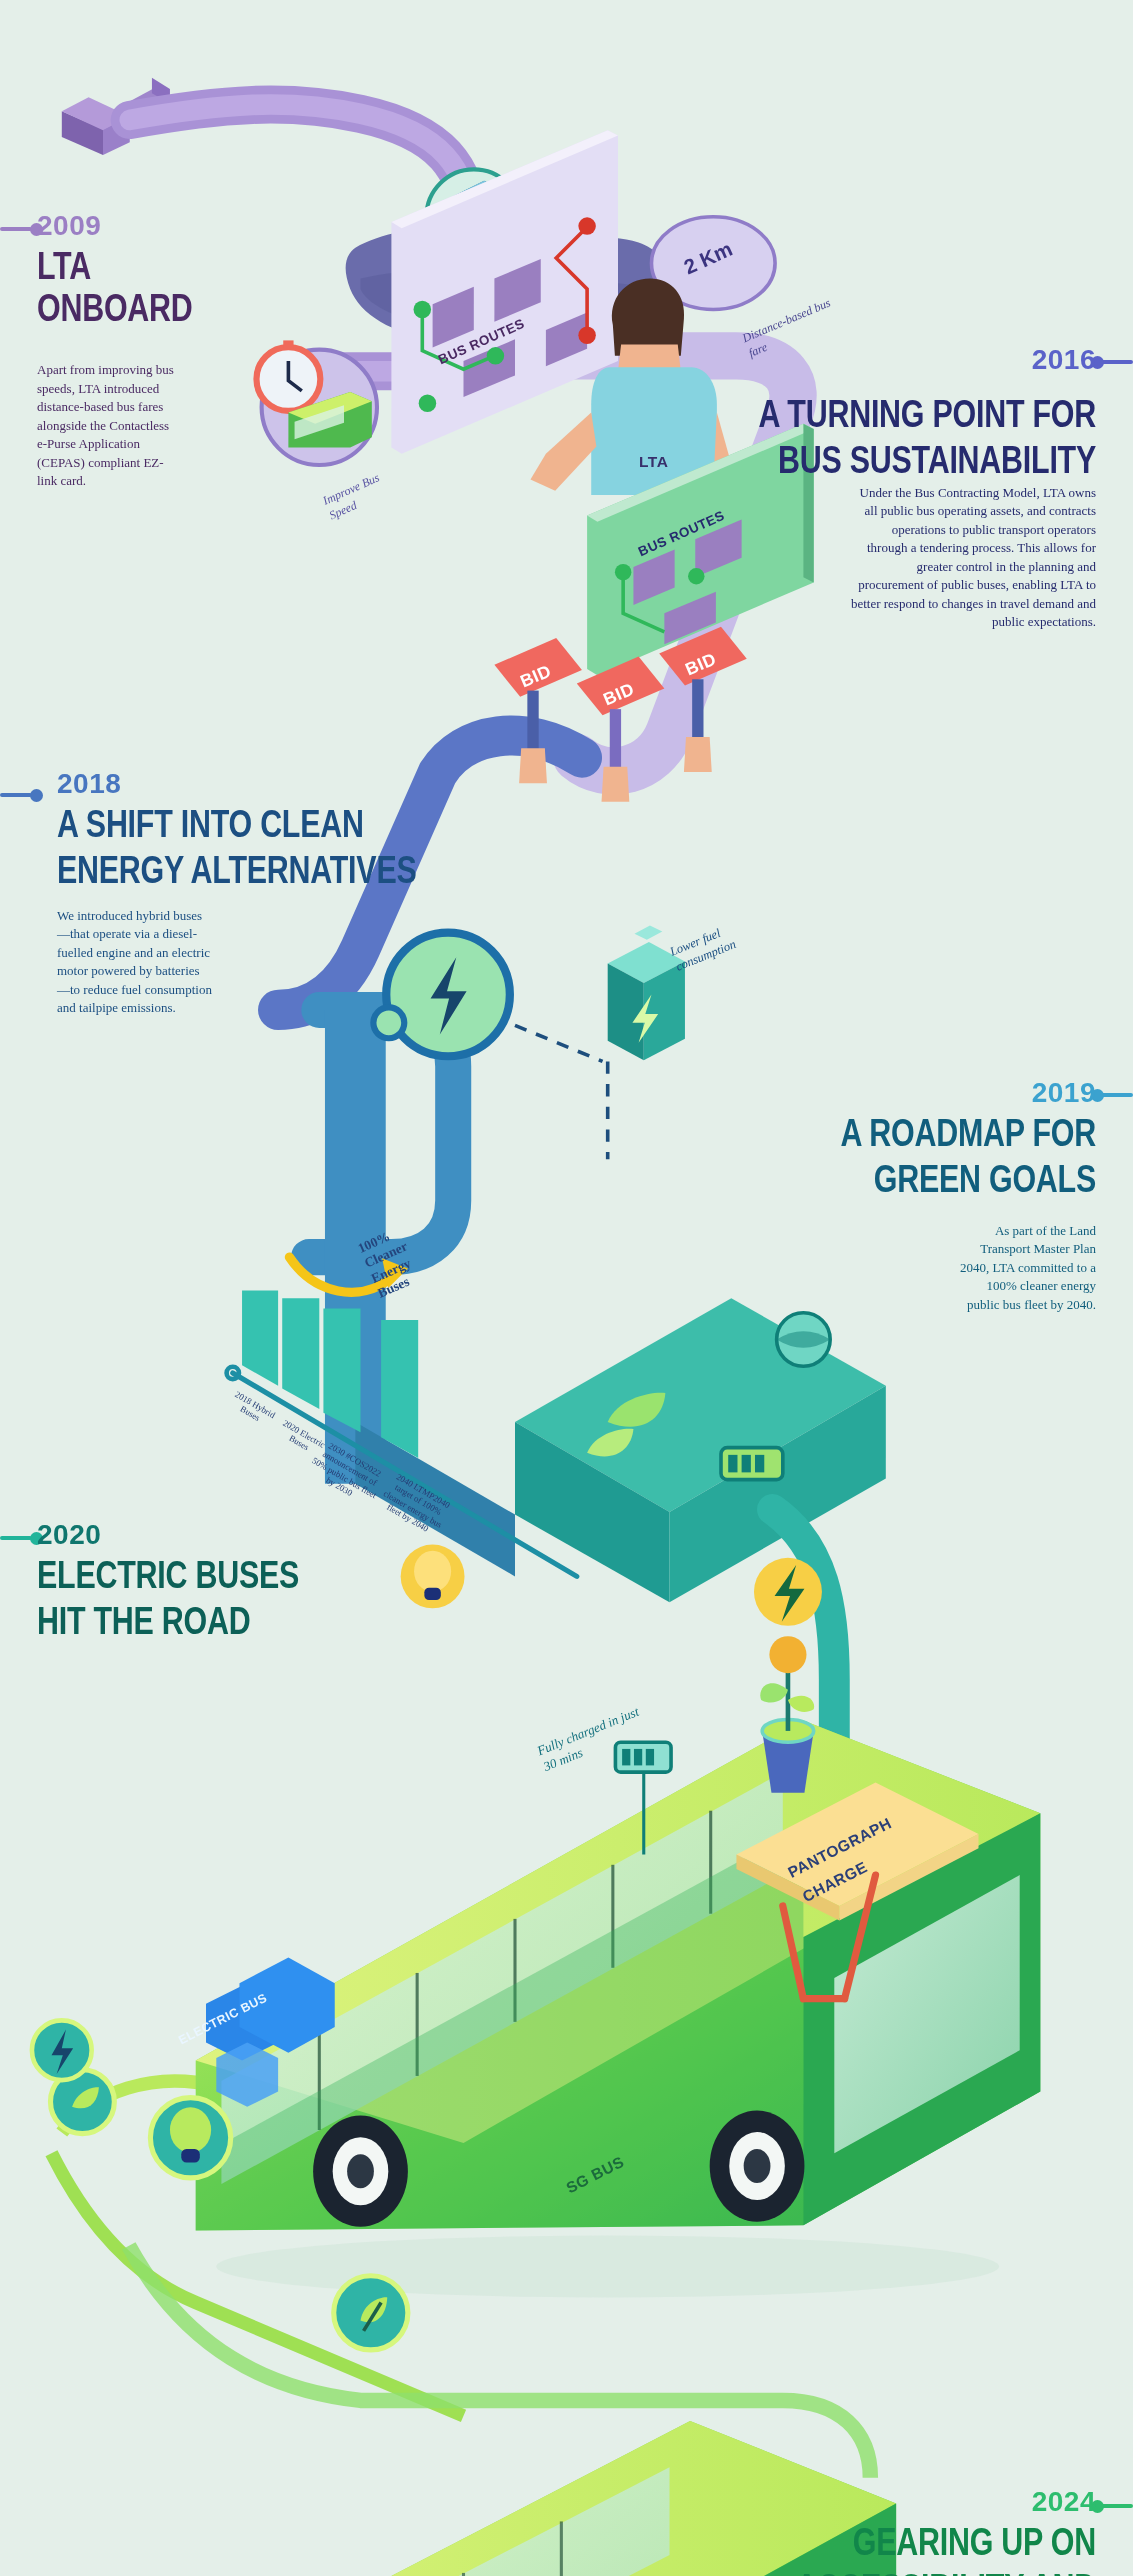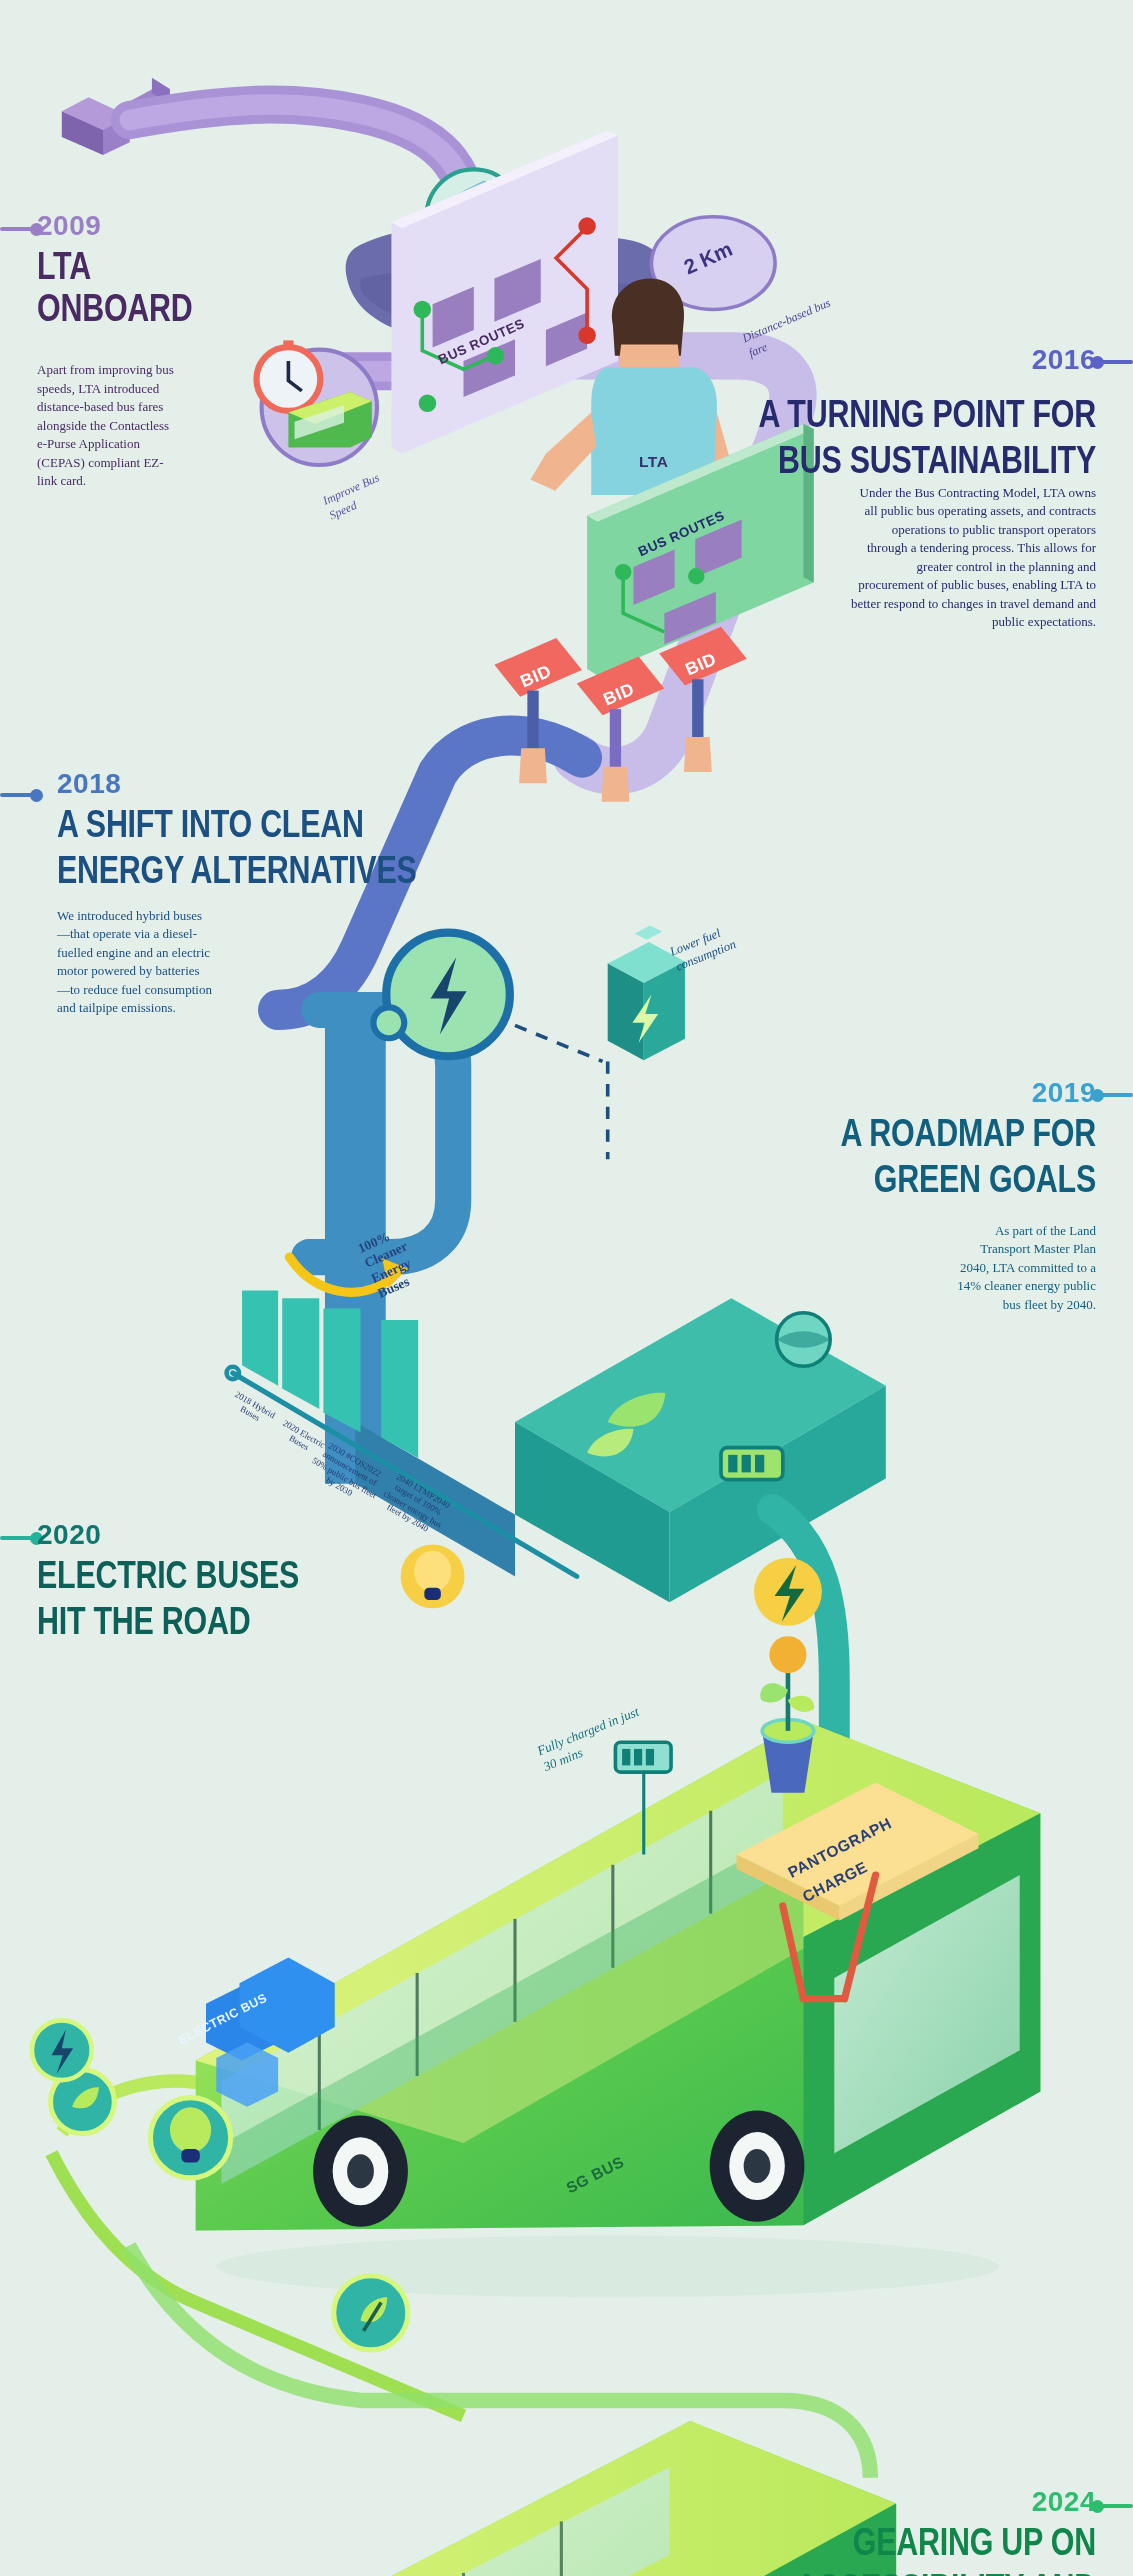--- a/index.html
+++ b/index.html
@@ -487,21 +487,21 @@
   <div class="abs" style="right:0; top:1088px; width:49px;">
     <div class="tl b2019 abs" style="width:32px; right:0; top:5.2px;"></div>
     <div class="tl-dot b2019 abs" style="right:29px; top:0.5px;"></div>
   </div>
   <div class="abs" style="right:37px; top:1077px; width:361px; text-align:right;">
     <div class="year a2019">2019</div>
     <div style="display:flex; flex-direction:column; align-items:flex-end; margin-top:3.1px;">
       <div class="headline right c2019" style="width:464px; text-align:right;">A ROADMAP FOR</div>
       <div class="headline right c2019" style="width:464px; text-align:right; margin-top:4.1px;">GREEN GOALS</div>
     </div>
-    <div class="body-copy c2019 abs" style="right:0; top:145px; width:144px; text-align:right;">As part of the Land Transport Master Plan 2040, LTA committed to a 14% cleaner energy public bus fleet by 2040.</div>
+    <div class="body-copy c2019 abs" style="right:0; top:145px; width:144px; text-align:right;">As part of the Land Transport Master Plan 2040, LTA committed to a 100% cleaner energy public bus fleet by 2040.</div>
   </div>
 
   <div class="abs" style="left:0; top:1531px; width:49px;">
     <div class="tl b2020" style="width:32px; margin-top:5.2px;"></div>
     <div class="tl-dot b2020 abs" style="left:30px; top:0.5px;"></div>
   </div>
   <div class="abs" style="left:37px; top:1519px; width:392px;">
     <div class="year a2020">2020</div>
     <div class="headline c2020" style="margin-top:3.1px; width:464px;">ELECTRIC BUSES</div>
     <div class="headline c2020" style="margin-top:4.1px; width:464px;">HIT THE ROAD</div>

